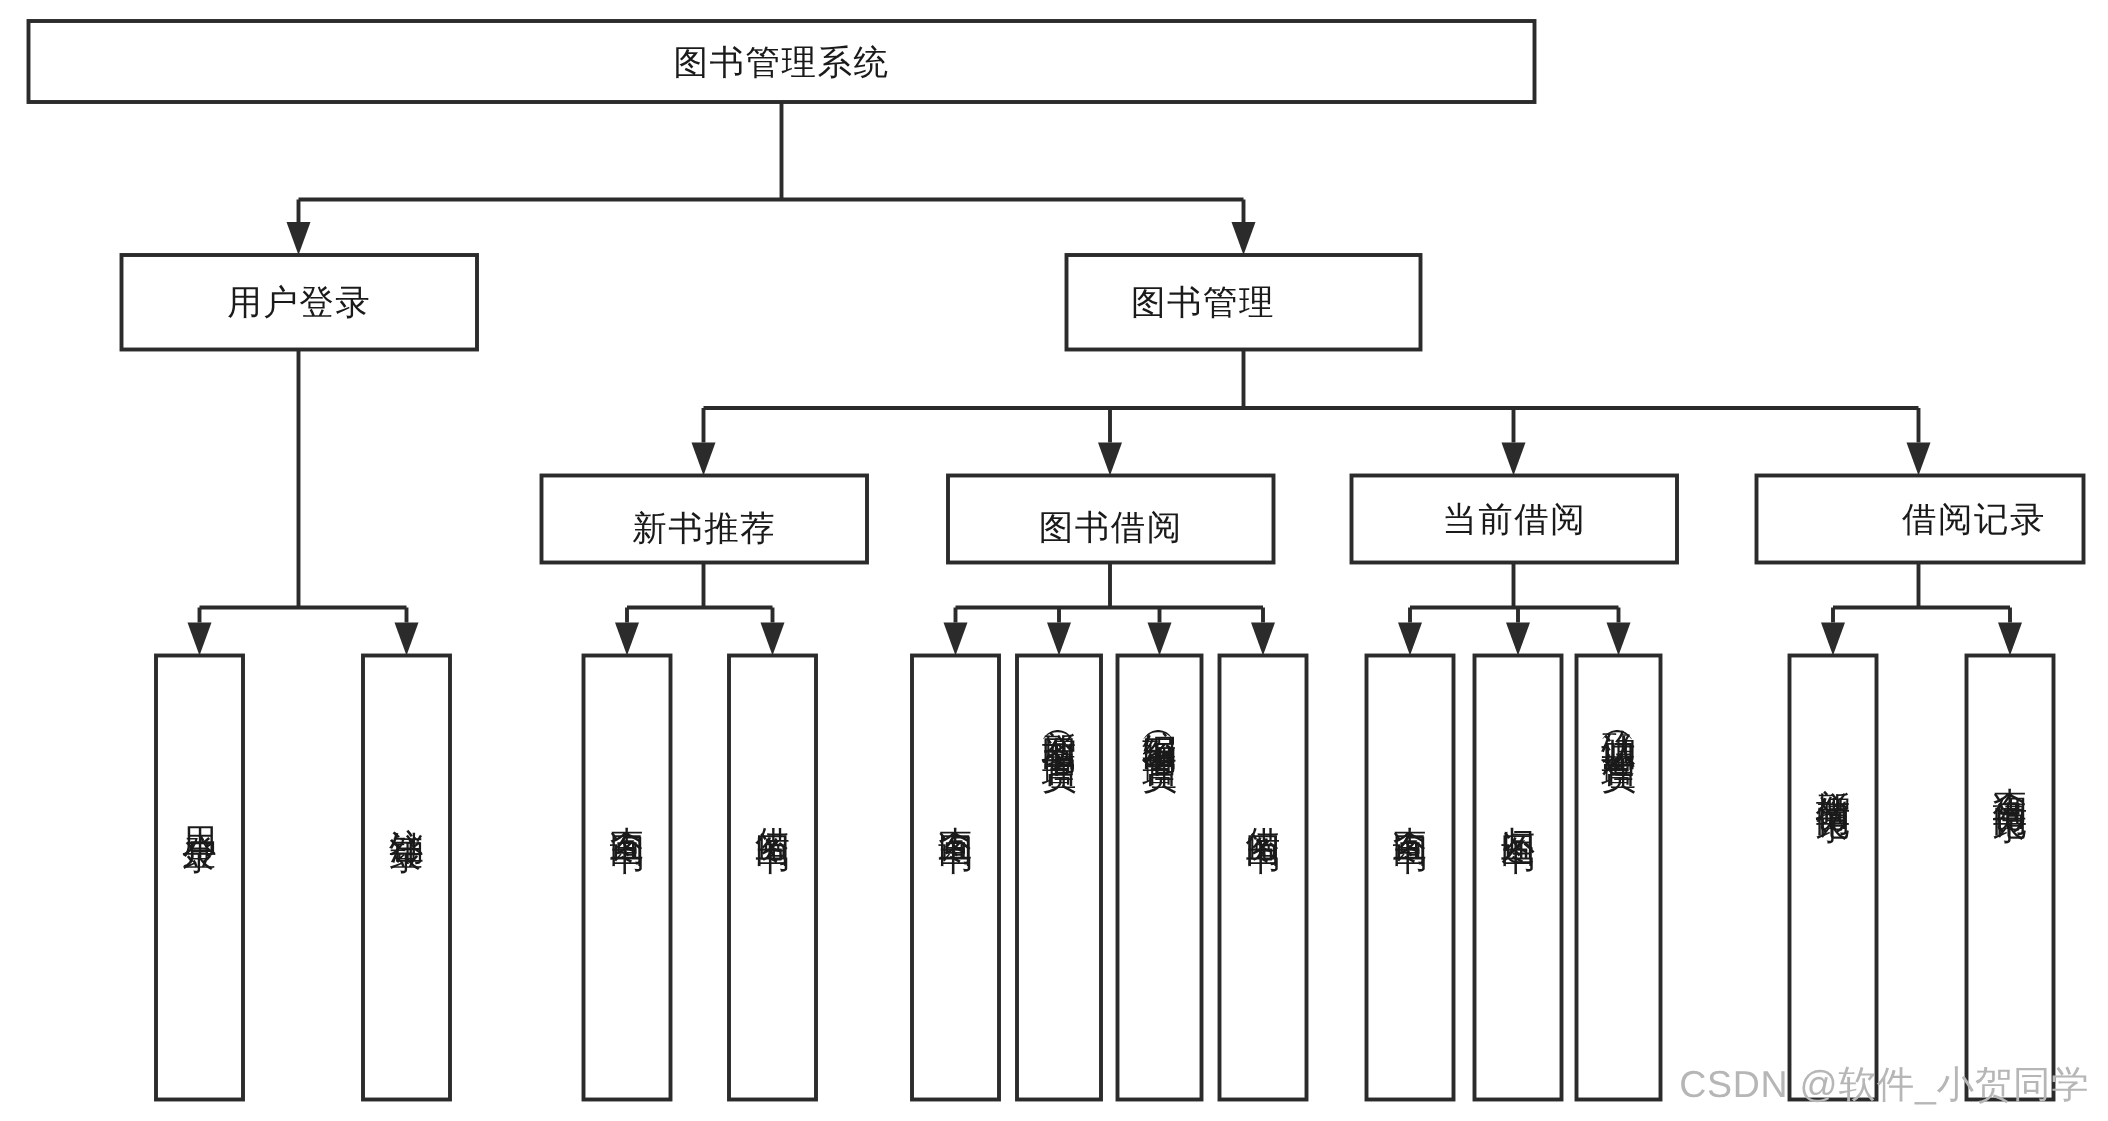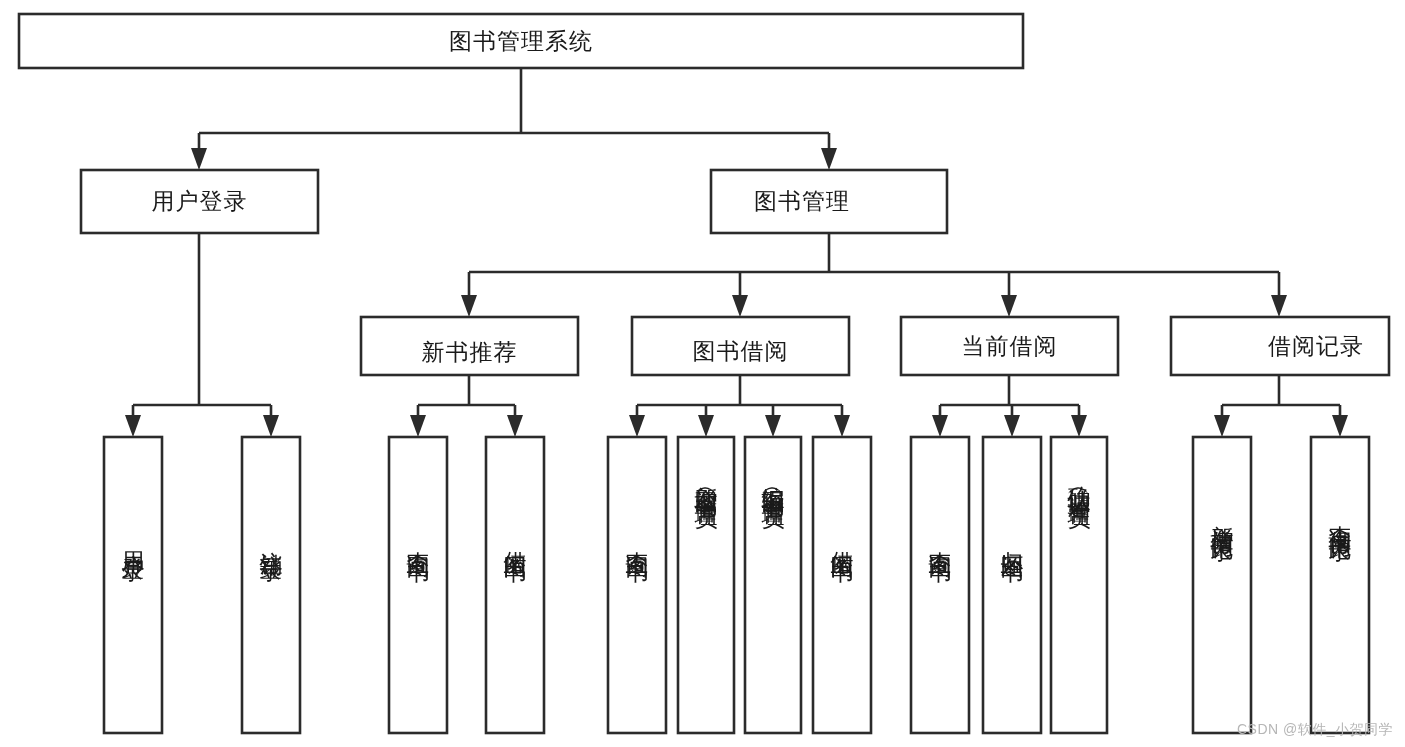--- a/index.html
+++ b/index.html
@@ -69,21 +69,21 @@
     font-size: 23px;
     color: #1a1a1a;
     letter-spacing: 1px;
     white-space: nowrap;
   }
   .watermark {
     position: absolute;
     right: 12px;
     bottom: 8px;
     font-family: "Liberation Sans", "DejaVu Sans", sans-serif;
-    font-size: 14px;
+    font-size: 25px;
     color: #b6b6b6;
     letter-spacing: 0.5px;
     white-space: nowrap;
     pointer-events: none;
   }
 </style>
 </head>
 <body>
 
 <div id="diagram-root">

